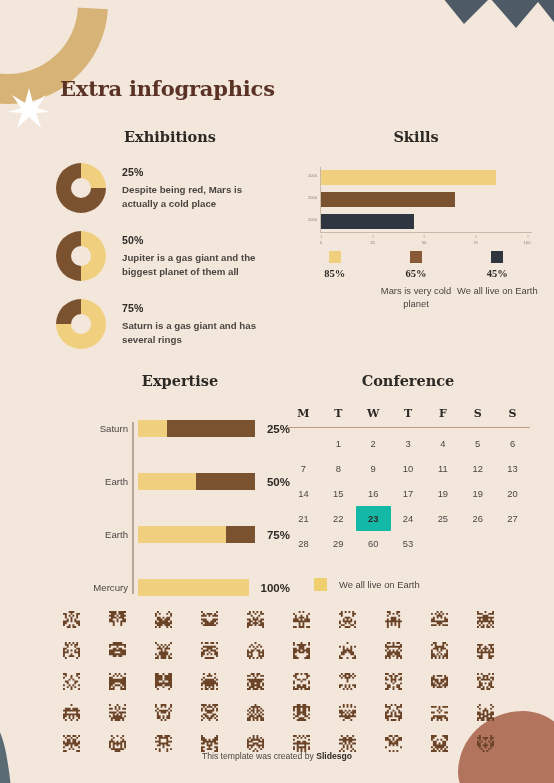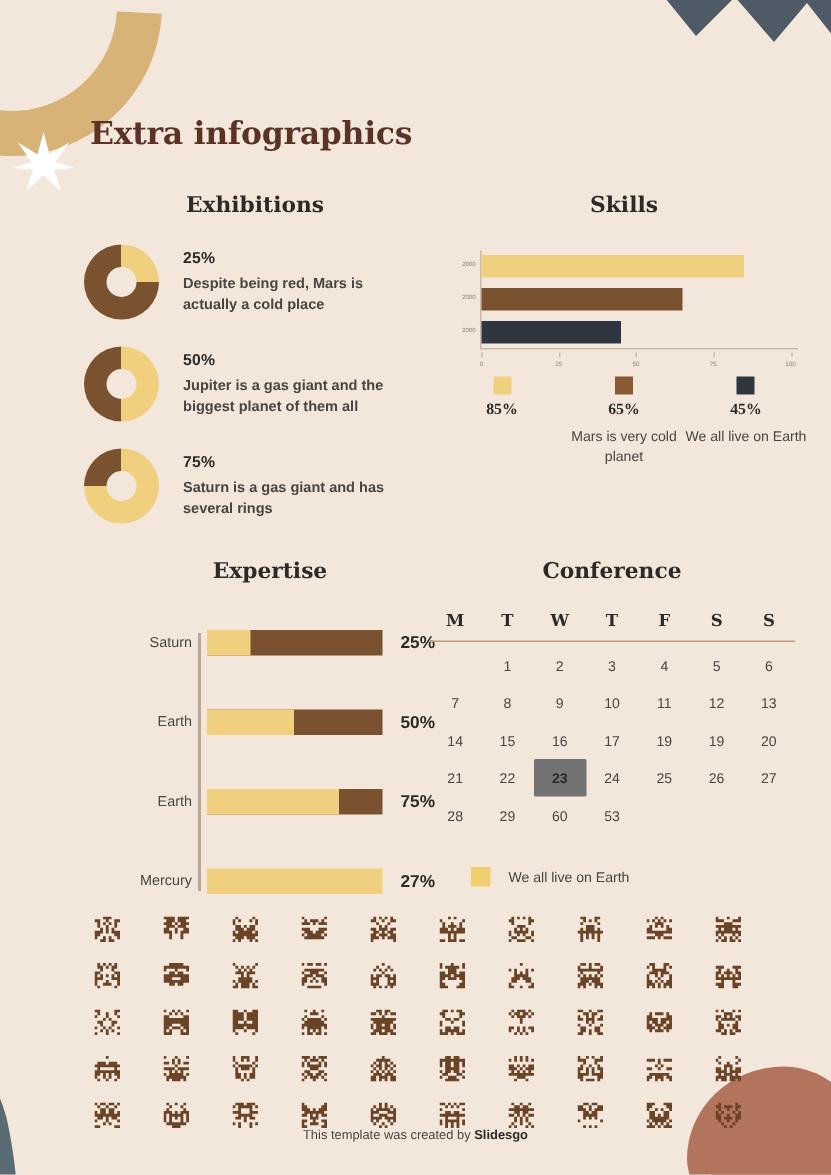--- a/index.html
+++ b/index.html
@@ -142,21 +142,21 @@
     font-family: "DejaVu Serif", serif; font-weight: bold;
     font-size: 11px; color: #2d2a26; padding-bottom: 7px;
   }
   #cal-rule { height: 1px; background: #c09a84; margin-bottom: 3px; }
   .cal-week { display: flex; }
   .cal-cell {
     flex: 1; height: 25px; display: flex; align-items: center; justify-content: center;
     font-size: 9.4px; color: #4a4540;
   }
   .cal-cell.today {
-    background: #737373; color: #2d2a26; font-weight: bold;
+    background: #14b8a6; color: #2d2a26; font-weight: bold;
     border-radius: 1px;
   }
   #conf-legend { display: flex; align-items: center; margin-top: 22px; padding-left: 28px; }
   #conf-legend-swatch { width: 13px; height: 13px; background: #f0cf6e; margin-right: 12px; }
   #conf-legend-label { font-size: 9.4px; color: #4a4540; }
 
   
   #icon-grid {
     position: absolute; left: 48px; top: 608px;
     width: 460px;
@@ -299,21 +299,21 @@
           <div class="exp-track">
             <div class="exp-fill" style="width: 75%;"></div>
           </div>
           <div class="exp-val">75%</div>
         </div>
         <div class="exp-row">
           <div class="exp-name">Mercury</div>
           <div class="exp-track">
             <div class="exp-fill" style="width: 100%;"></div>
           </div>
-          <div class="exp-val">27%</div>
+          <div class="exp-val">100%</div>
         </div>
       </div>
   </div>
 
   <div id="conference-section">
     <div class="section-title">Conference</div>
     <div id="calendar">
       <div class="cal-head" id="cal-head">
           <div>M</div>
           <div>T</div>

